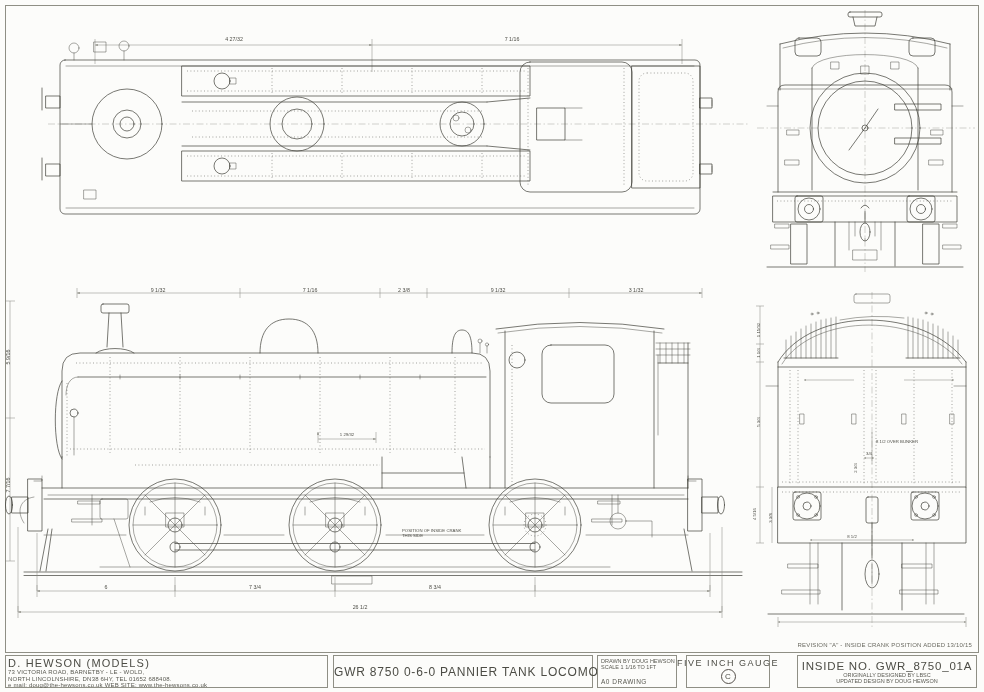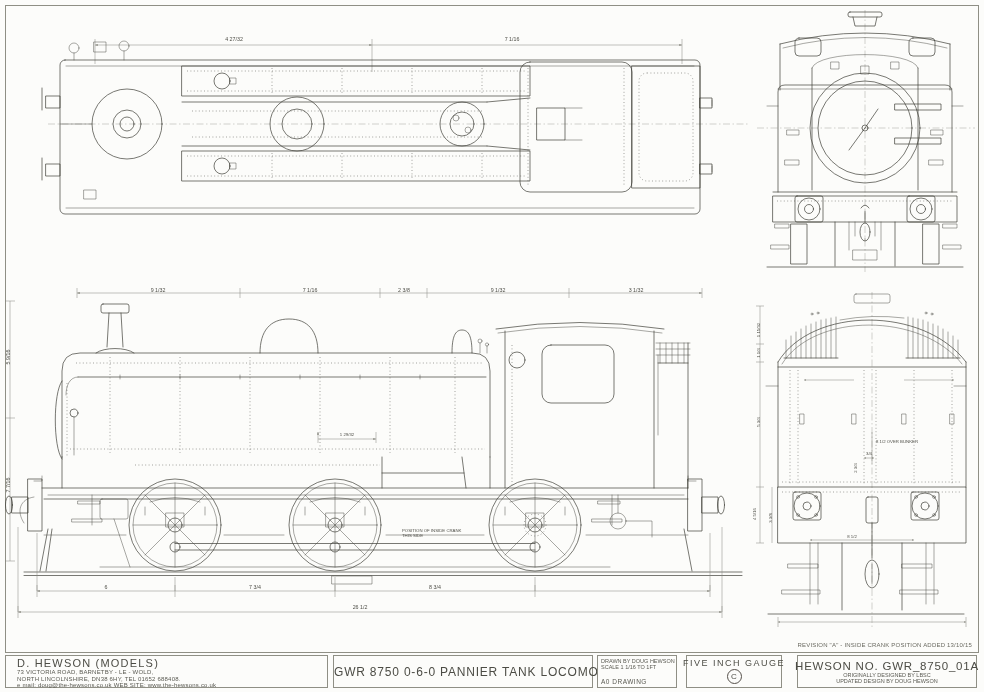--- a/index.html
+++ b/index.html
@@ -16,30 +16,30 @@
   .dsh{stroke:#4a4a43;fill:none;stroke-width:.5;stroke-dasharray:1 2.4;}
   .cl{stroke:#8d8d84;fill:none;stroke-width:.4;stroke-dasharray:7 2.5 1.5 2.5;}
   .dim{stroke:#85857c;fill:none;stroke-width:.5;}
   text{font-family:"Liberation Sans",sans-serif;fill:#4e4e47;}
   .dt{font-size:5.3px;text-anchor:middle;}
   .dts{font-size:4.3px;text-anchor:middle;}
   .dtl{font-size:4.3px;text-anchor:start;}
   
   .tb{position:absolute;top:655px;height:33px;border:1px solid #8f8f85;background:#fcfcfa;
       box-sizing:border-box;display:flex;flex-direction:column;}
-  .tb-company{left:5px;width:323px;padding:1px 11px;}
+  .tb-company{left:5px;width:323px;padding:1px 2px;}
   .company-name{font-size:11px;letter-spacing:1.2px;line-height:12px;white-space:nowrap;}
   .addr{font-size:6px;line-height:6.5px;letter-spacing:.2px;color:#5a5a52;white-space:nowrap;}
   .tb-title{left:333px;width:260px;justify-content:center;text-align:center;}
   .title1{font-size:12px;letter-spacing:.8px;line-height:14px;white-space:nowrap;}
   .title2{font-size:11.5px;letter-spacing:1.5px;line-height:13px;}
   .tb-info{left:597px;width:80px;padding:2px 3px;justify-content:space-between;}
   .info-line{font-size:5.5px;line-height:6px;white-space:nowrap;color:#5a5a52;}
   .info-bottom{font-size:6.5px;letter-spacing:.5px;}
-  .tb-gauge{left:686px;width:96px;align-items:center;padding-top:2px;}
+  .tb-gauge{left:686px;width:84px;align-items:center;padding-top:2px;}
   .gauge-label{font-size:9px;letter-spacing:1.5px;white-space:nowrap;}
   .copy-circle{width:13px;height:13px;border:1px solid #55504a;border-radius:50%;font-size:8px;
       line-height:13px;text-align:center;margin-top:1px;}
   .tb-drawing{left:797px;width:180px;align-items:center;justify-content:center;}
   .dwg-no{font-size:11.5px;letter-spacing:.8px;white-space:nowrap;}
   .credit{font-size:5.5px;line-height:6px;color:#5a5a52;white-space:nowrap;}
   .revision{position:absolute;top:642px;right:12px;font-size:6px;color:#6a6a61;letter-spacing:.2px;}
 </style>
 </head>
 <body>
@@ -443,17 +443,17 @@
     </div>
     <div class="info-line info-bottom">A0   DRAWING</div>
   </div>
 
   <div class="tb tb-gauge">
     <div class="gauge-label">FIVE INCH GAUGE</div>
     <div class="copy-circle">C</div>
   </div>
 
   <div class="tb tb-drawing">
-    <div class="dwg-no">HEWSON NO. GWR_8750_01A</div>
+    <div class="dwg-no">INSIDE NO. GWR_8750_01A</div>
     <div class="credit">ORIGINALLY DESIGNED BY LBSC</div>
     <div class="credit">UPDATED DESIGN BY DOUG HEWSON</div>
   </div>
 </div>
 
 </body></html>

